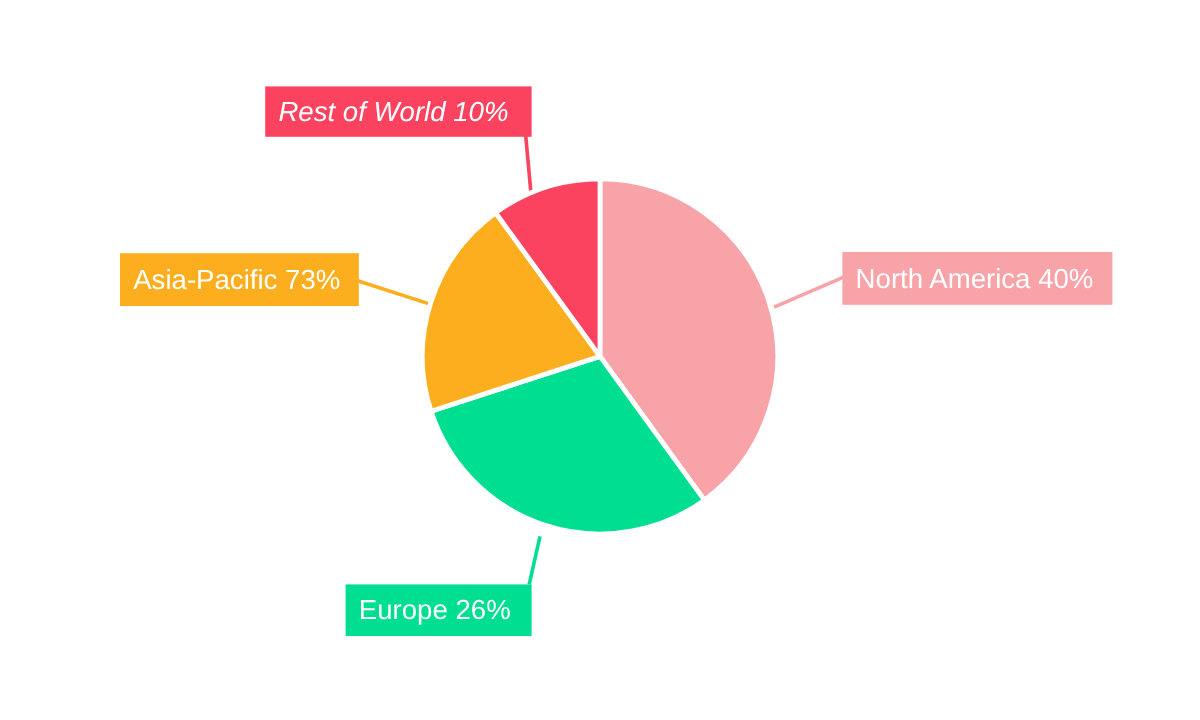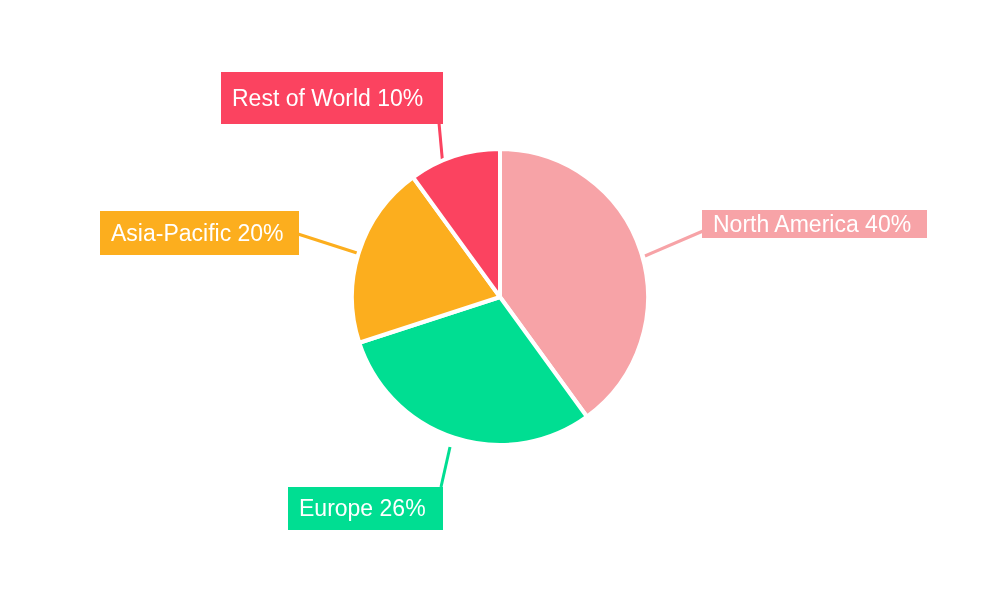--- a/index.html
+++ b/index.html
@@ -60,29 +60,29 @@
     </g>
 
     <g id="pie-group">
         <path d="M 500 297 L 500.00 149.00 A 148 148 0 0 1 586.99 416.73 Z" fill="#f7a3a7" stroke="#ffffff" stroke-width="4" stroke-linejoin="round"></path>
         <path d="M 500 297 L 586.99 416.73 A 148 148 0 0 1 359.24 342.73 Z" fill="#00de92" stroke="#ffffff" stroke-width="4" stroke-linejoin="round"></path>
         <path d="M 500 297 L 359.24 342.73 A 148 148 0 0 1 413.01 177.27 Z" fill="#fcae1e" stroke="#ffffff" stroke-width="4" stroke-linejoin="round"></path>
         <path d="M 500 297 L 413.01 177.27 A 148 148 0 0 1 500.00 149.00 Z" fill="#fb4360" stroke="#ffffff" stroke-width="4" stroke-linejoin="round"></path>
       </g>
   </svg>
 
-  <div class="label-box" id="lbl-na" style="left: 702px; top: 210px; width: 225px; height: 28px; background: rgb(247, 163, 167); color: rgb(255, 255, 255);">
+  <div class="label-box" id="lbl-na" style="left: 702px; top: 210px; width: 225px; height: 44px; background: rgb(247, 163, 167); color: rgb(255, 255, 255);">
     <span>North America 40%</span>
   </div>
 
   <div class="label-box" id="lbl-eu" style="left: 288px; top: 487px; width: 155px; height: 43px; background: rgb(0, 222, 146); color: rgb(255, 255, 255);">
     <span>Europe 26%</span>
   </div>
 
   <div class="label-box" id="lbl-ap" style="left: 100px; top: 211px; width: 199px; height: 44px; background: rgb(252, 174, 30); color: rgb(255, 255, 255);">
-    <span>Asia-Pacific 20%</span>
+    <span>Asia-Pacific 73%</span>
   </div>
 
-  <div class="label-box" id="lbl-rw" style="left: 221px; top: 72px; width: 222px; height: 52px; background: rgb(251, 67, 96); color: rgb(255, 255, 255);">
+  <div class="label-box" id="lbl-rw" style="left: 221px; top: 72px; width: 222px; height: 42px; background: rgb(251, 67, 96); color: rgb(255, 255, 255); font-style: italic;">
     <span>Rest of World 10%</span>
   </div>
 
 </div>
 
 </body></html>

